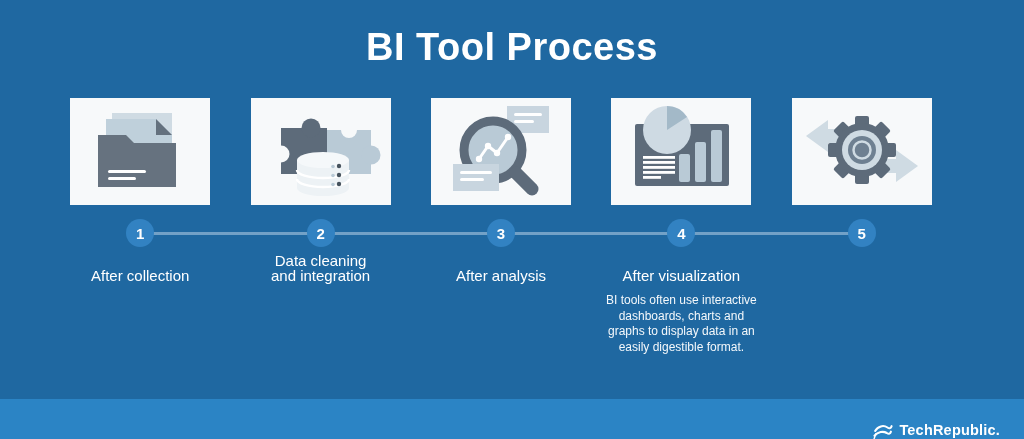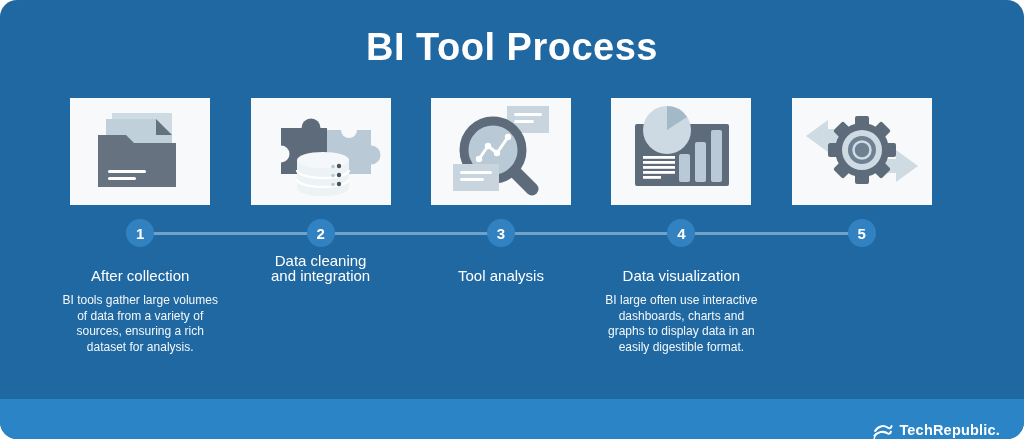--- a/index.html
+++ b/index.html
@@ -8,21 +8,20 @@
     --card-bg:#F7F9FA;
     --badge:#3282C2;
     --connector:#8FB4D4;
     --text:#FFFFFF;
   }
   *{margin:0;padding:0;box-sizing:border-box;}
   body{font-family:"Liberation Sans",sans-serif;}
   .canvas{
     position:relative;width:1024px;height:439px;overflow:hidden;
     background:var(--background);
-    border-radius:17px;
   }
   .main-title{
     position:absolute;top:26px;left:0;width:100%;
     text-align:center;color:var(--text);
     font-size:38px;font-weight:700;letter-spacing:.5px;
   }
   .connector{
     position:absolute;top:232px;left:140px;width:722px;height:2.5px;
     background:var(--connector);opacity:.75;
   }
@@ -79,24 +78,20 @@
           <rect x="42" y="15" width="60" height="55" fill="#CFDBE3"></rect>
           <path d="M36 21 H86 L102 37 V77 H36 Z" fill="#BFD0DB"></path>
           <path d="M86 21 L102 37 H86 Z" fill="#64717E"></path>
           <path d="M28 89 V37 H56 L64 45 H106 V89 Z" fill="#66727F"></path>
           <rect x="38" y="72" width="38" height="3" rx="1.5" fill="#FFFFFF"></rect>
           <rect x="38" y="79" width="28" height="3" rx="1.5" fill="#FFFFFF"></rect>
         </svg>
       </div>
       <div class="badge">1</div>
       <div class="step-title">After collection</div>
-      <div class="step-desc">BI tools gather large volumes
-of data from a variety of
-sources, ensuring a rich
-dataset for analysis.</div>
     </div>
 
     <div class="step">
       <div class="card">
         <svg viewBox="0 0 140 107">
           <rect x="30" y="30" width="46" height="46" fill="#5D6B7A"></rect>
           <circle cx="60" cy="30" r="9.5" fill="#5D6B7A"></circle>
           <circle cx="30" cy="56" r="8.5" fill="#F7F9FA"></circle>
           <rect x="76" y="32" width="44" height="44" fill="#B9CAD6"></rect>
           <circle cx="120" cy="57" r="9.5" fill="#B9CAD6"></circle>
@@ -132,42 +127,42 @@
           <circle cx="48" cy="61" r="3.2" fill="#FFFFFF"></circle>
             <circle cx="57" cy="48" r="3.2" fill="#FFFFFF"></circle>
           <circle cx="66" cy="55" r="3.2" fill="#FFFFFF"></circle>
             <circle cx="77" cy="39" r="3.2" fill="#FFFFFF"></circle>
           <rect x="22" y="66" width="46" height="27" fill="#C8D5DF"></rect>
           <rect x="29" y="73" width="32" height="3" rx="1.5" fill="#FFFFFF"></rect>
           <rect x="29" y="80" width="24" height="3" rx="1.5" fill="#FFFFFF"></rect>
         </svg>
       </div>
       <div class="badge">3</div>
-      <div class="step-title">Tool analysis</div>
+      <div class="step-title">After analysis</div>
     </div>
 
     <div class="step">
       <div class="card">
         <svg viewBox="0 0 140 107">
           <rect x="24" y="26" width="94" height="62" rx="2" fill="#5D6B7A"></rect>
           <circle cx="56" cy="32" r="24" fill="#CEDAE3"></circle>
           <path d="M56 32 L56 8 A24 24 0 0 1 76 19 Z" fill="#A3B9C8"></path>
           <rect x="68" y="56" width="11" height="28" rx="2" fill="#B9CAD6"></rect>
           <rect x="84" y="44" width="11" height="40" rx="2" fill="#B9CAD6"></rect>
           <rect x="100" y="32" width="11" height="52" rx="2" fill="#B9CAD6"></rect>
           <rect x="32" y="58" width="32" height="2.8" fill="#FFFFFF"></rect>
           <rect x="32" y="63" width="32" height="2.8" fill="#FFFFFF"></rect>
           <rect x="32" y="68" width="32" height="2.8" fill="#FFFFFF"></rect>
           <rect x="32" y="73" width="32" height="2.8" fill="#FFFFFF"></rect>
           <rect x="32" y="78" width="18" height="2.8" fill="#FFFFFF"></rect>
         </svg>
       </div>
       <div class="badge">4</div>
-      <div class="step-title">Data visualization</div>
-      <div class="step-desc">BI large often use interactive
+      <div class="step-title">After visualization</div>
+      <div class="step-desc">BI tools often use interactive
 dashboards, charts and
 graphs to display data in an
 easily digestible format.</div>
     </div>
 
     <div class="step">
       <div class="card">
         <svg viewBox="0 0 140 107">
           <polygon points="14,38 36,22 36,31 64,31 64,45 36,45 36,54" fill="#CFDBE3"></polygon>
           <polygon points="126,68 104,52 104,61 74,61 74,75 104,75 104,84" fill="#CFDBE3"></polygon>

